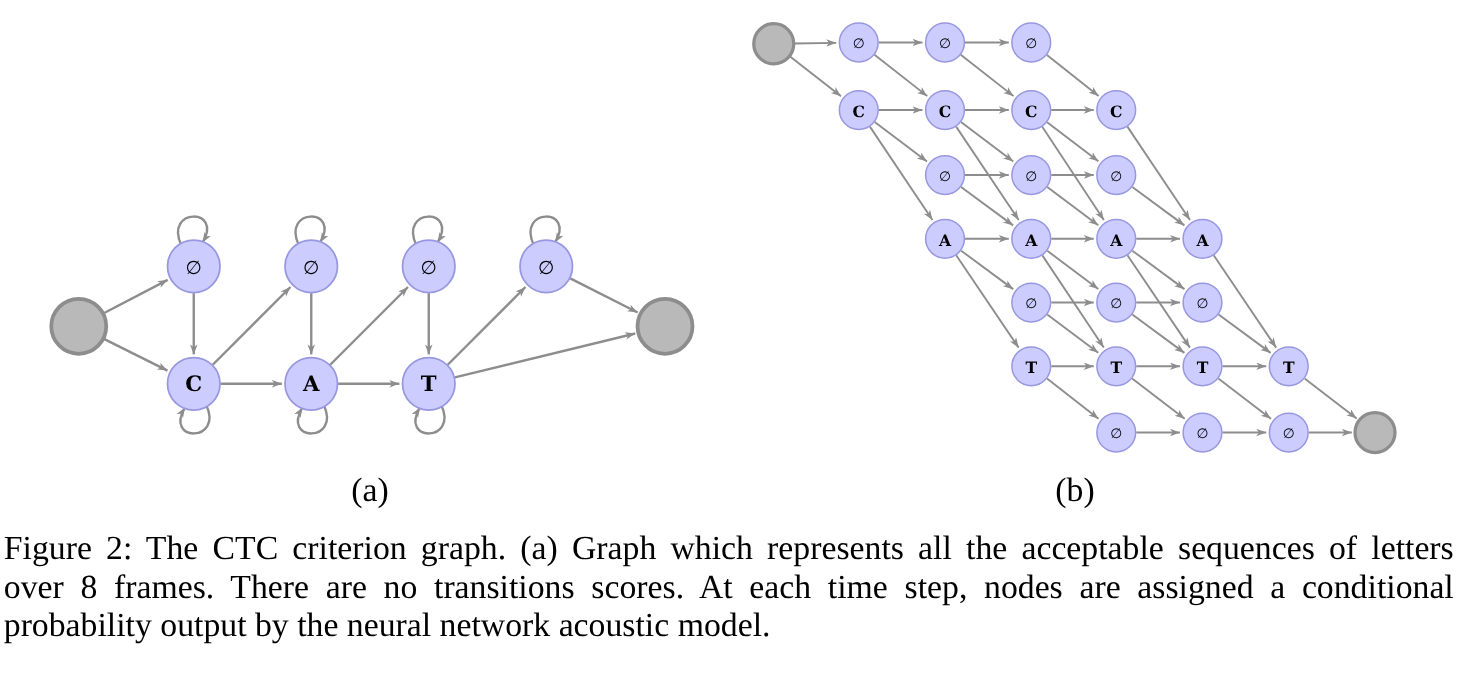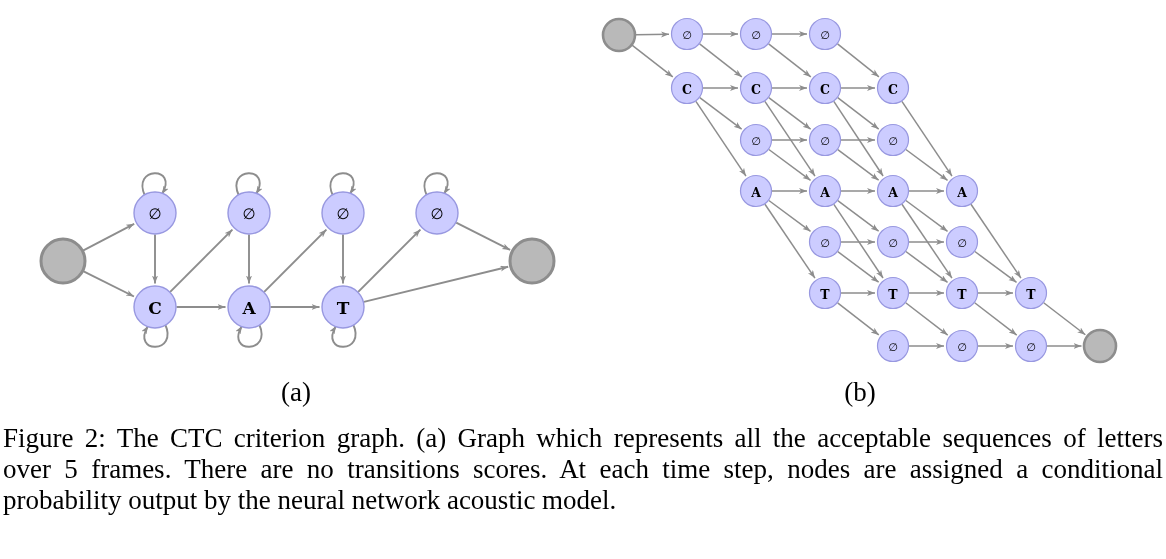--- a/index.html
+++ b/index.html
@@ -258,15 +258,15 @@
         <circle cx="1100" cy="346" r="16" class="term-node" data-name="terminal-node-circle"></circle>
       </g>
     </g>
   </svg>
 
 <div class="sub-label" id="label-a" data-name="subfigure-a-label">(a)</div>
 <div class="sub-label" id="label-b" data-name="subfigure-b-label">(b)</div>
 
 <div class="caption" data-name="figure-caption">
   <div class="cap-line" data-name="caption-line-1">Figure 2:  The CTC criterion graph. (a) Graph which represents all the acceptable sequences of letters</div>
-  <div class="cap-line" data-name="caption-line-3">over 5 frames. There are no transitions scores. At each time step, nodes are assigned a conditional</div>
+  <div class="cap-line" data-name="caption-line-3">over 8 frames. There are no transitions scores. At each time step, nodes are assigned a conditional</div>
   <div class="cap-line last" data-name="caption-line-4">probability output by the neural network acoustic model.</div>
 </div>
 
 </body></html>

